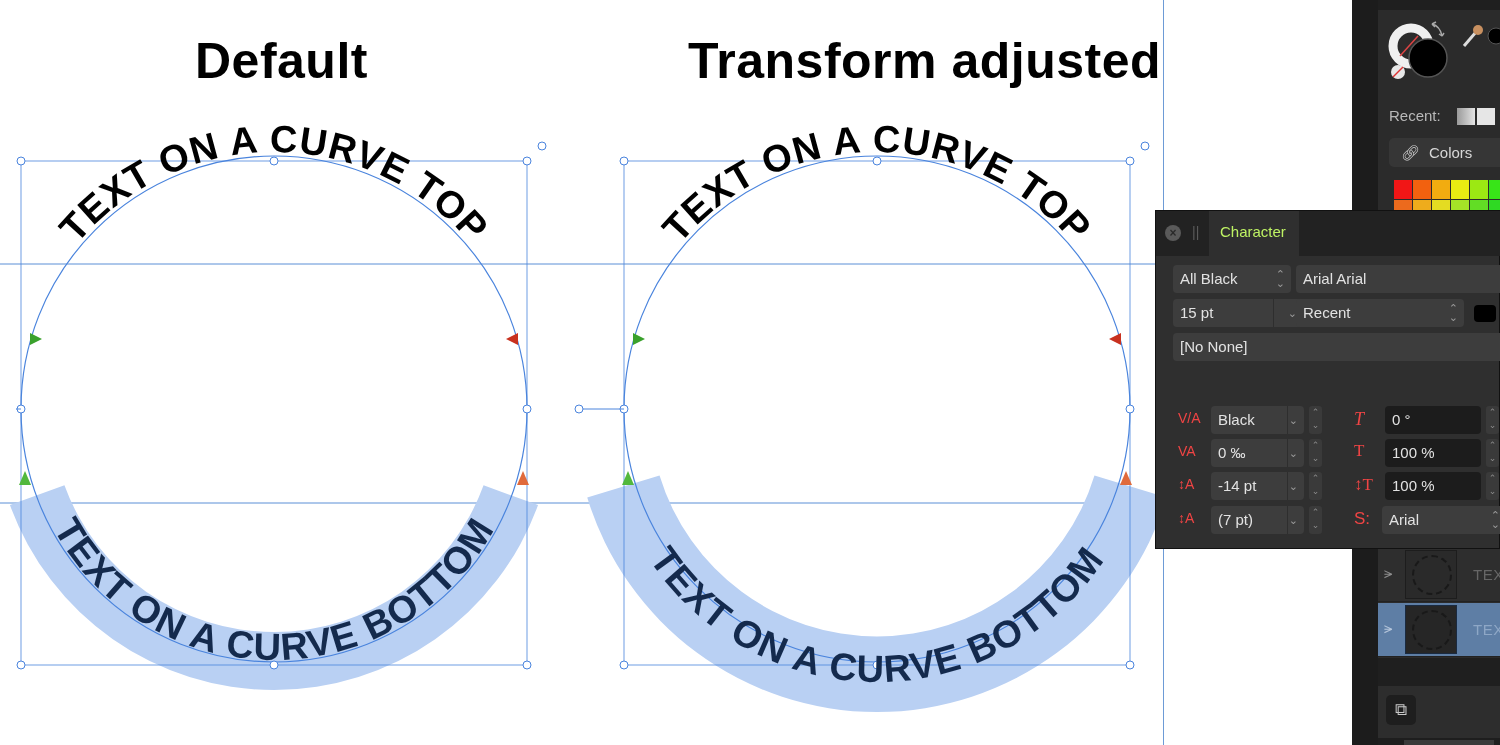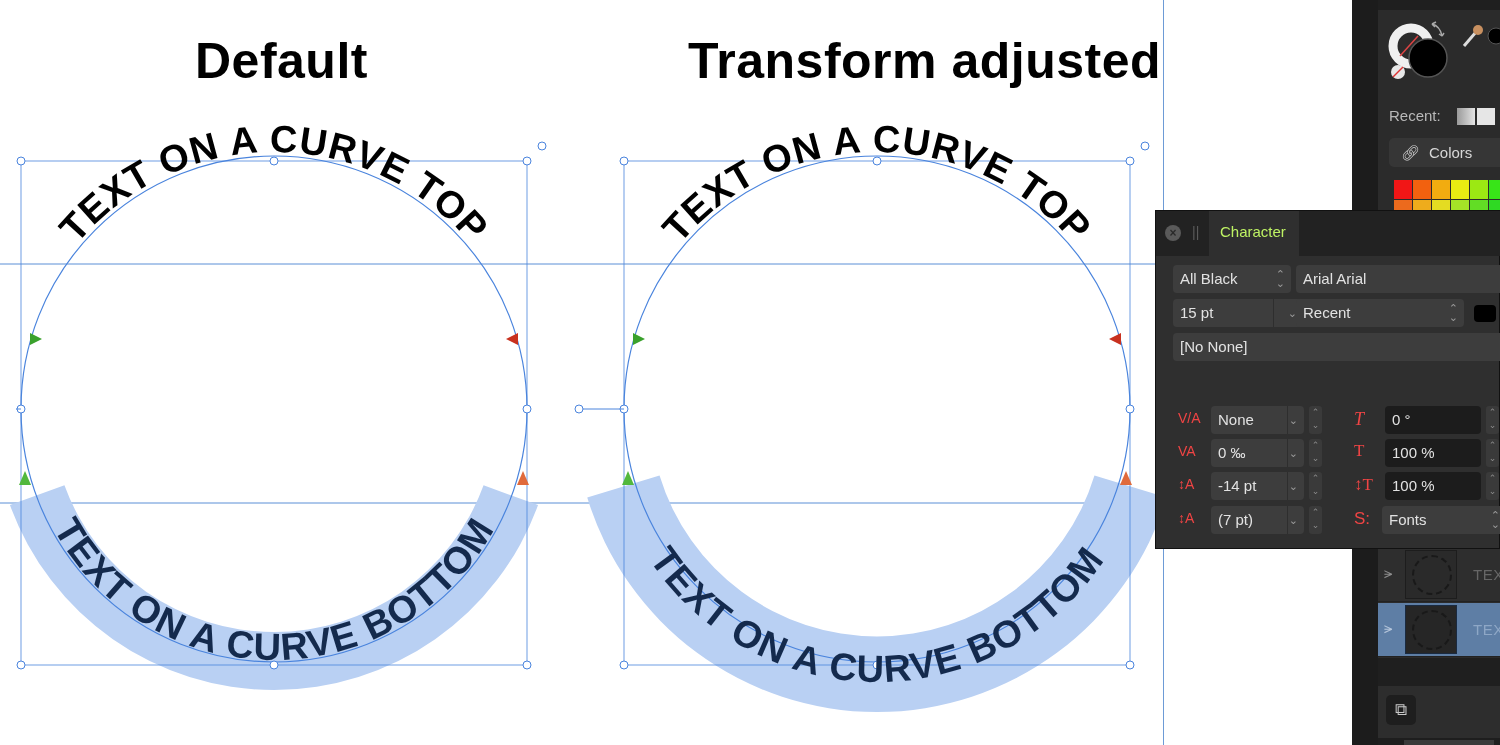--- a/index.html
+++ b/index.html
@@ -216,21 +216,21 @@
   </div>
   <div class="color-chip"></div>
 
   <div class="field" style="left:17px;top:122px;width:333px;">
     <span>[No None]</span>
   </div>
 
 
   <div class="prop-ic" style="left:22px;top:200px;">V/A</div>
   <div class="field" style="left:55px;top:195px;width:93px;">
-    <span>None</span>
+    <span>Black</span>
     <span class="divider" style="left:76px;"></span>
     <span class="chev">⌄</span>
   </div>
   <div class="stepper" style="left:153px;top:195px;">⌃<br>⌄</div>
 
   <div class="prop-ic" style="left:22px;top:233px;">VA</div>
   <div class="field" style="left:55px;top:228px;width:93px;">
     <span>0 ‰</span>
     <span class="divider" style="left:76px;"></span>
     <span class="chev">⌄</span>
@@ -266,16 +266,16 @@
   <div class="stepper" style="left:330px;top:228px;">⌃<br>⌄</div>
 
   <div class="prop-ic" style="left:198px;top:267px;font-family:'Liberation Serif',serif;font-size:17px;">↕T</div>
   <div class="field dark" style="left:229px;top:261px;width:96px;">
     <span>100 %</span>
   </div>
   <div class="stepper" style="left:330px;top:261px;">⌃<br>⌄</div>
 
   <div class="prop-ic" style="left:198px;top:301px;font-size:17px;">S:</div>
   <div class="field" style="left:226px;top:295px;width:124px;">
-    <span>Fonts</span>
+    <span>Arial</span>
     <span class="chev" style="line-height:9px;top:5px;">⌃<br>⌄</span>
   </div>
 </div>
 
 </body></html>

